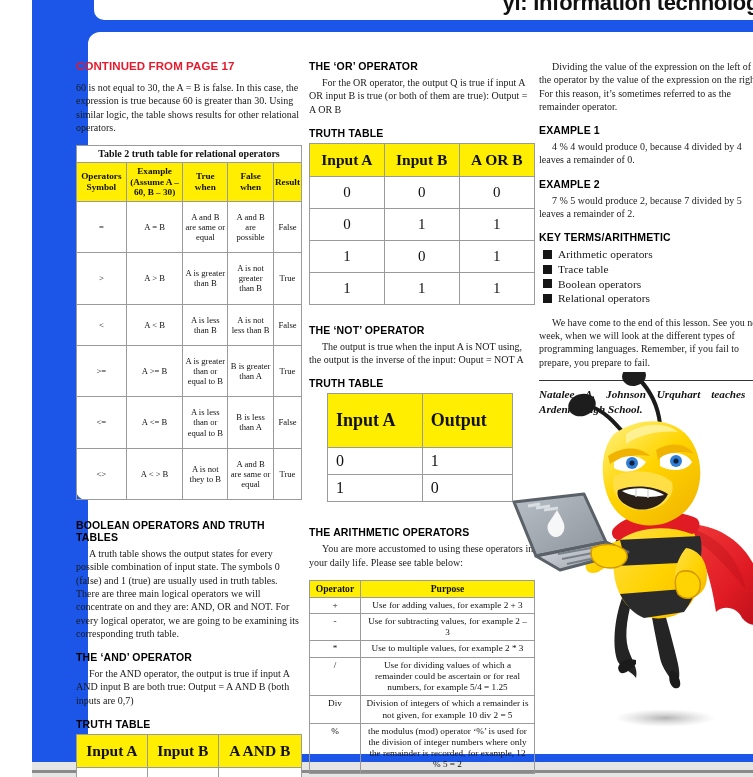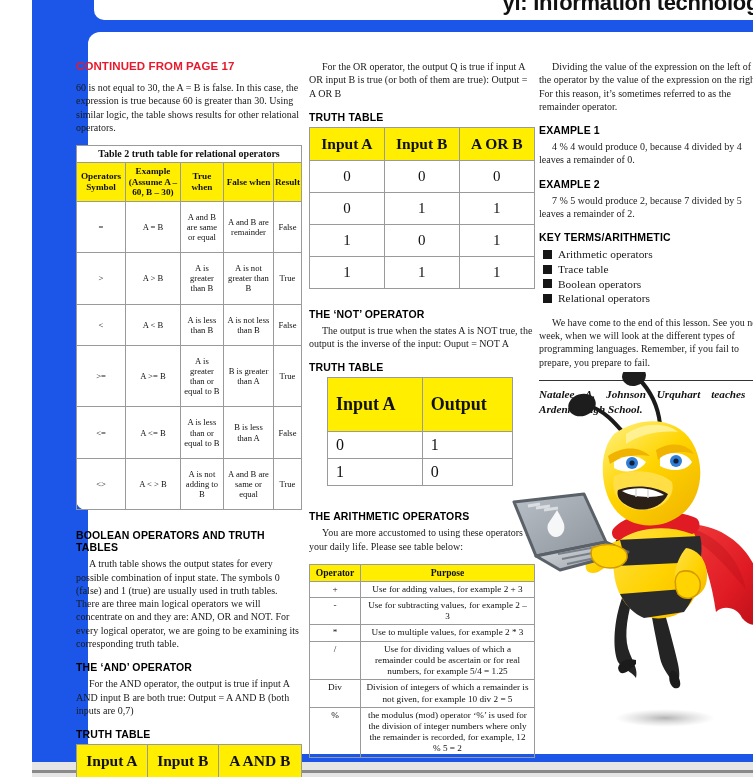--- a/index.html
+++ b/index.html
@@ -149,21 +149,21 @@
           <th class="yel">Operators Symbol</th>
           <th class="yel">Example (Assume A – 60, B – 30)</th>
           <th class="yel">True when</th>
           <th class="yel">False when</th>
           <th class="yel">Result</th>
         </tr>
         <tr>
           <td>=</td>
           <td>A = B</td>
           <td>A and B are same or equal</td>
-          <td>A and B are remainder</td>
+          <td>A and B are possible</td>
           <td>False</td>
         </tr>
         <tr>
           <td>&gt;</td>
           <td>A &gt; B</td>
           <td>A is greater than B</td>
           <td>A is not greater than B</td>
           <td>True</td>
         </tr>
         <tr>
@@ -183,21 +183,21 @@
         <tr>
           <td>&lt;=</td>
           <td>A &lt;= B</td>
           <td>A is less than or equal to B</td>
           <td>B is less than A</td>
           <td>False</td>
         </tr>
         <tr>
           <td>&lt;&gt;</td>
           <td>A &lt; &gt; B</td>
-          <td>A is not adding to B</td>
+          <td>A is not they to B</td>
           <td>A and B are same or equal</td>
           <td>True</td>
         </tr>
       </tbody>
         </table>
 
       <div class="gap-s"></div>
       <h3 class="head">BOOLEAN OPERATORS AND TRUTH TABLES</h3>
       <p class="body">A truth table shows the output states for every possible combination of input state. The symbols 0 (false) and 1 (true) are usually used in truth tables. There are three main logical operators we will concentrate on and they are: AND, OR and NOT. For every logical operator, we are going to be examining its corresponding truth table.</p>
 
@@ -221,20 +221,21 @@
           <td>0</td>
           <td>1</td>
           <td>0</td>
         </tr>
 
       </tbody>
         </table>
     </div>
 
     <div class="col col-mid">
+      <h3 class="head">THE ‘OR’ OPERATOR</h3>
       <p class="body">For the OR operator, the output Q is true if input A OR input B is true (or both of them are true): Output = A OR B</p>
 
       <h3 class="head">TRUTH TABLE</h3>
       <table class="tt truth">
         <tbody>
             <tr>
           <th>Input A</th>
           <th>Input B</th>
           <th>A OR B</th>
         </tr>
@@ -256,21 +257,21 @@
         <tr>
           <td>1</td>
           <td>1</td>
           <td>1</td>
         </tr>
       </tbody>
         </table>
 
       <div class="gap-s"></div>
       <h3 class="head">THE ‘NOT’ OPERATOR</h3>
-      <p class="body">The output is true when the states A is NOT true, the output is the inverse of the input: Ouput = NOT A</p>
+      <p class="body">The output is true when the input A is NOT using, the output is the inverse of the input: Ouput = NOT A</p>
 
       <h3 class="head">TRUTH TABLE</h3>
       <div style="padding:0 22px 0 18px;">
         <table class="tt truth not">
           <tbody>
               <tr>
             <th>Input A</th>
             <th>Output</th>
           </tr>
           <tr>

